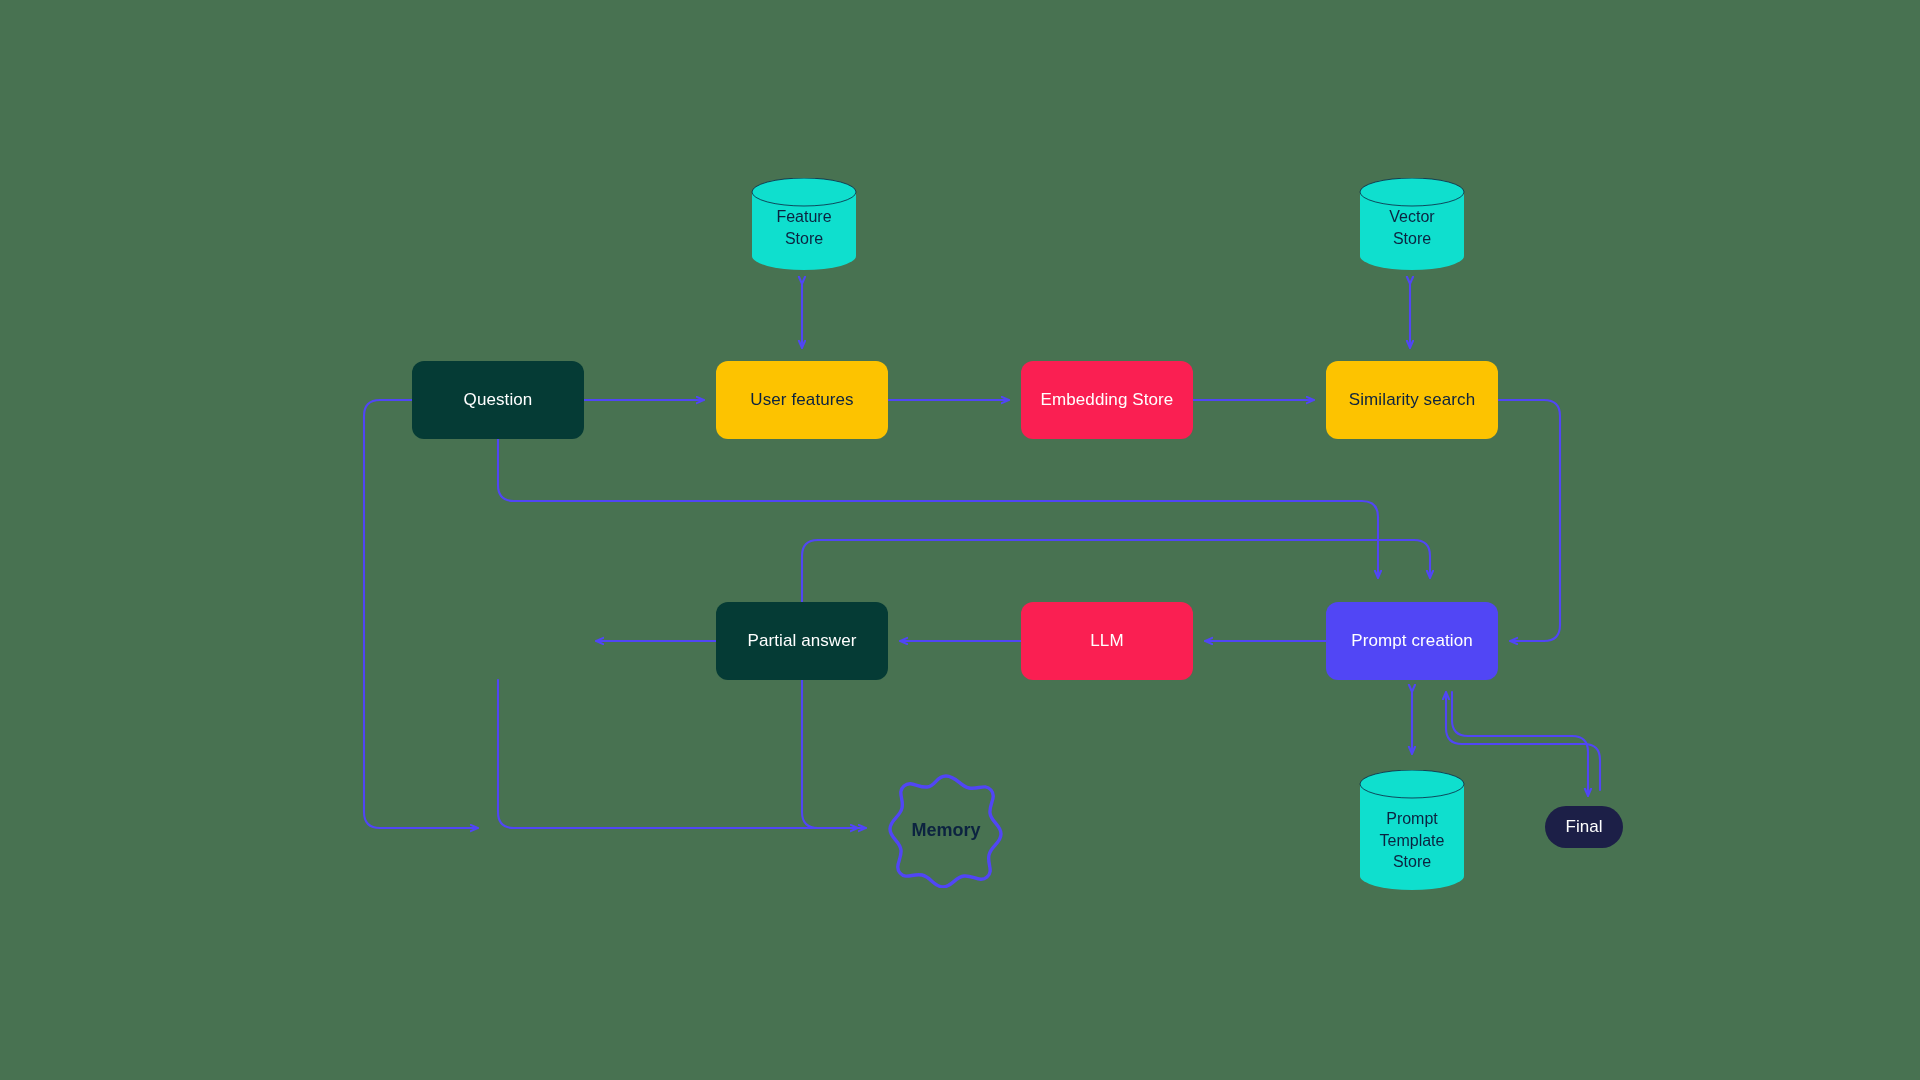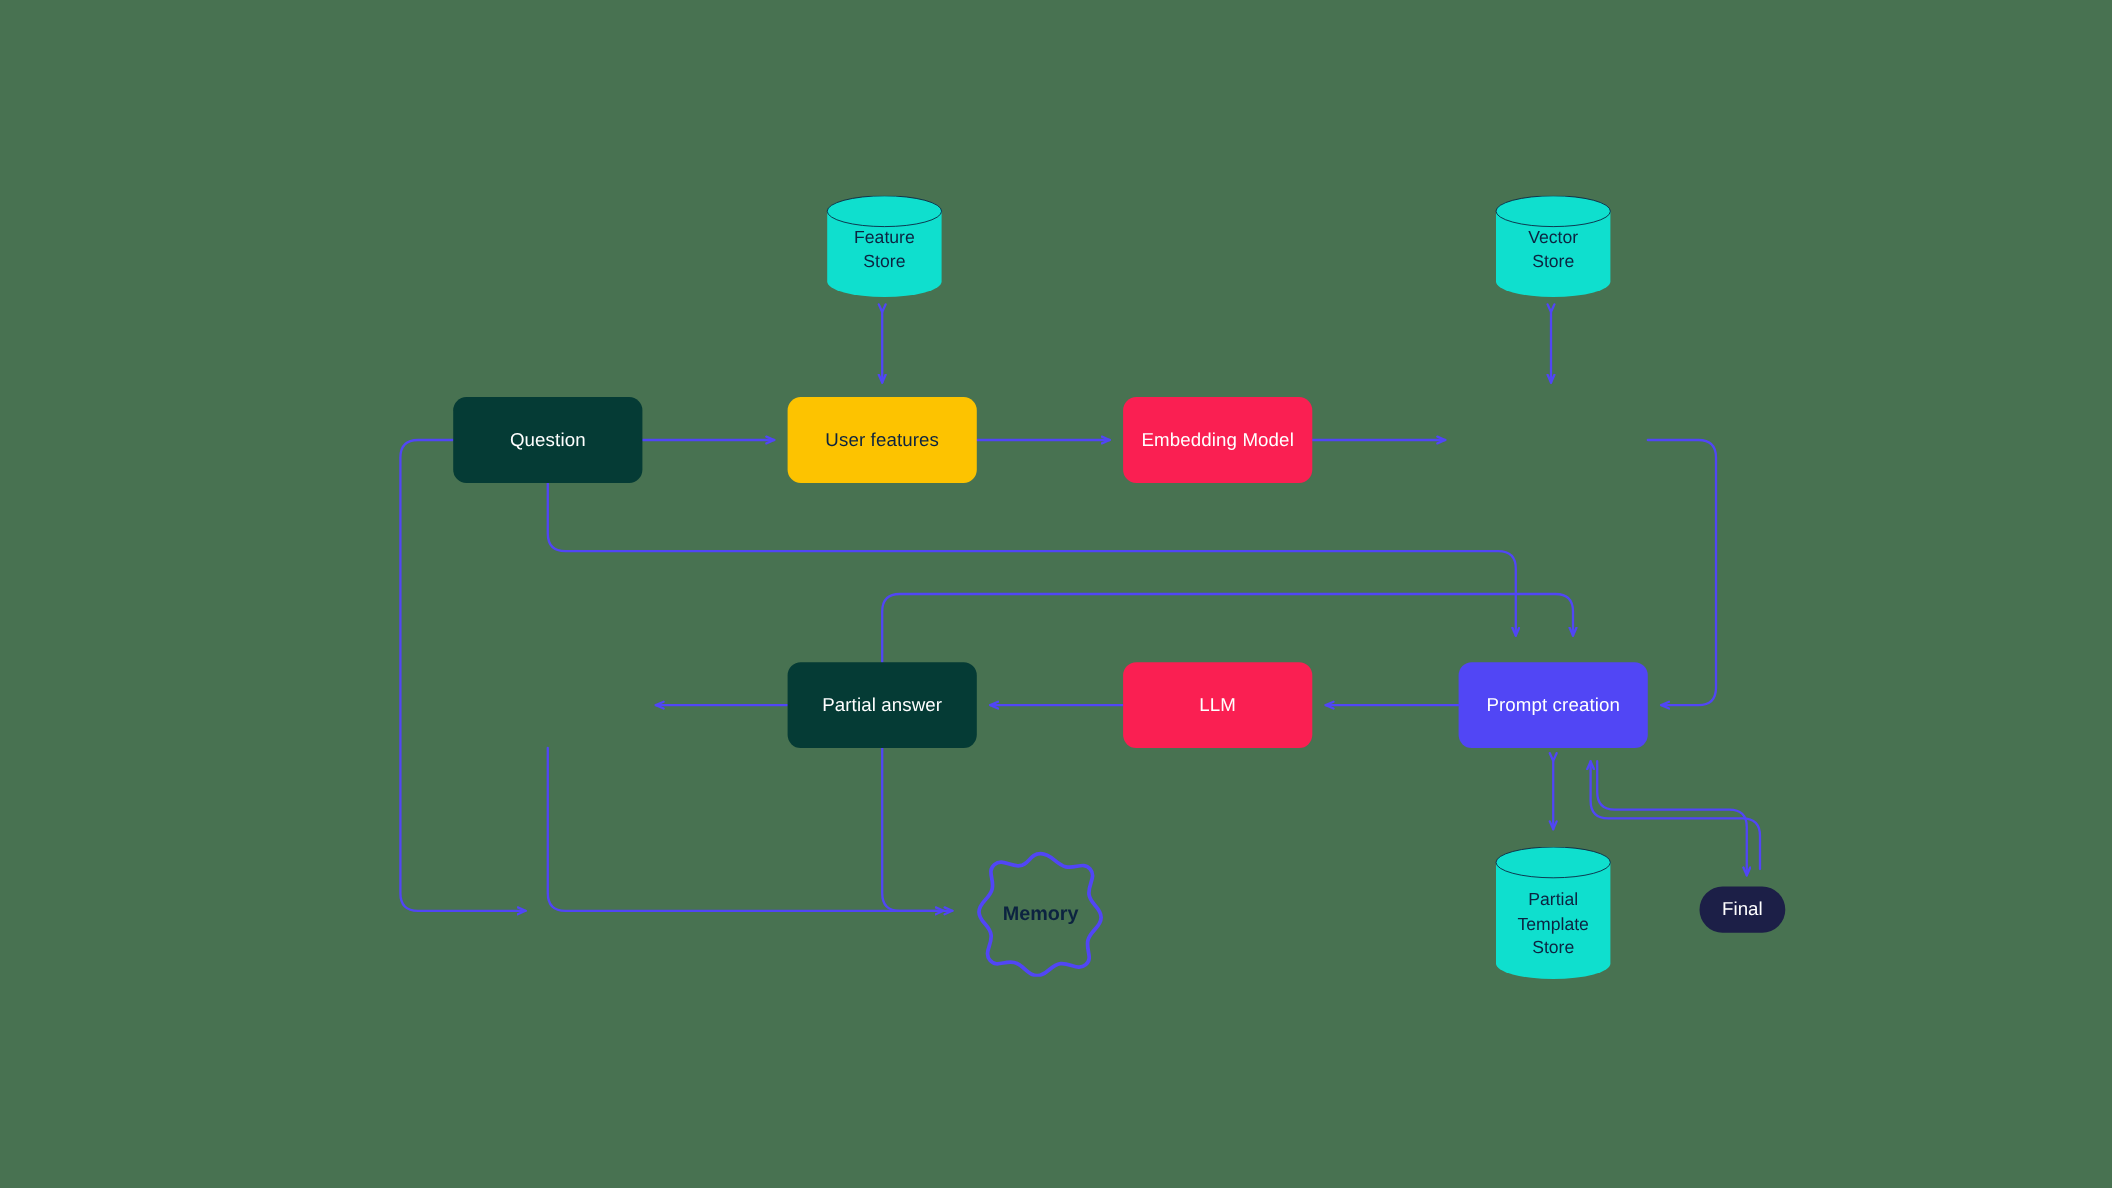--- a/index.html
+++ b/index.html
@@ -140,23 +140,26 @@
 
   <div class="node box dark" style="left:412px; top:361px; width:172px; height:78px;align-items:center;">
     <span class="box-label">Question</span>
   </div>
 
   <div class="node box yellow" style="left:716px; top:361px; width:172px; height:78px;">
     <span class="box-label">User features</span>
   </div>
 
   <div class="node box pink" style="left:1021px; top:361px; width:172px; height:78px;">
-    <span class="box-label">Embedding Model</span>
-  </div>
-
+    <span class="box-label">Embedding Store</span>
+  </div>
+
+  <div class="node box yellow" style="left:1326px; top:361px; width:172px; height:78px;">
+    <span class="box-label">Similarity search</span>
+  </div>
 
 
   <div class="node box dark" style="left:716px; top:602px; width:172px; height:78px;">
     <span class="box-label">Partial answer</span>
   </div>
 
   <div class="node box indigo" style="left:1326px; top:602px; width:172px; height:78px;">
     <span class="box-label">Prompt creation</span>
   </div>
 
@@ -185,21 +188,21 @@
       <div>Store</div>
     </div>
   </div>
 
   <div class="cylinder" style="left:1358px; top:770px; width:108px; height:120px;">
     <svg class="cyl-svg" width="108" height="120" viewBox="0 0 108 120">
       <path d="M2,14 L2,106 A52,14 0 0 0 106,106 L106,14 Z" fill="#0FDFCE"></path>
       <ellipse cx="54" cy="14" rx="52" ry="14" fill="#0FDFCE" stroke="#0C2340" stroke-width="0.8"></ellipse>
     </svg>
     <div class="cyl-label" style="top:38px;">
-      <div>Partial</div>
+      <div>Prompt</div>
       <div>Template</div>
       <div>Store</div>
     </div>
   </div>
 
   <div class="node pill" style="left:1545px; top:806px; width:78px; height:42px;">
     <span class="pill-label">Final</span>
   </div>
 
   <div class="blob" style="left:884px; top:770px; width:124px; height:118px;">

